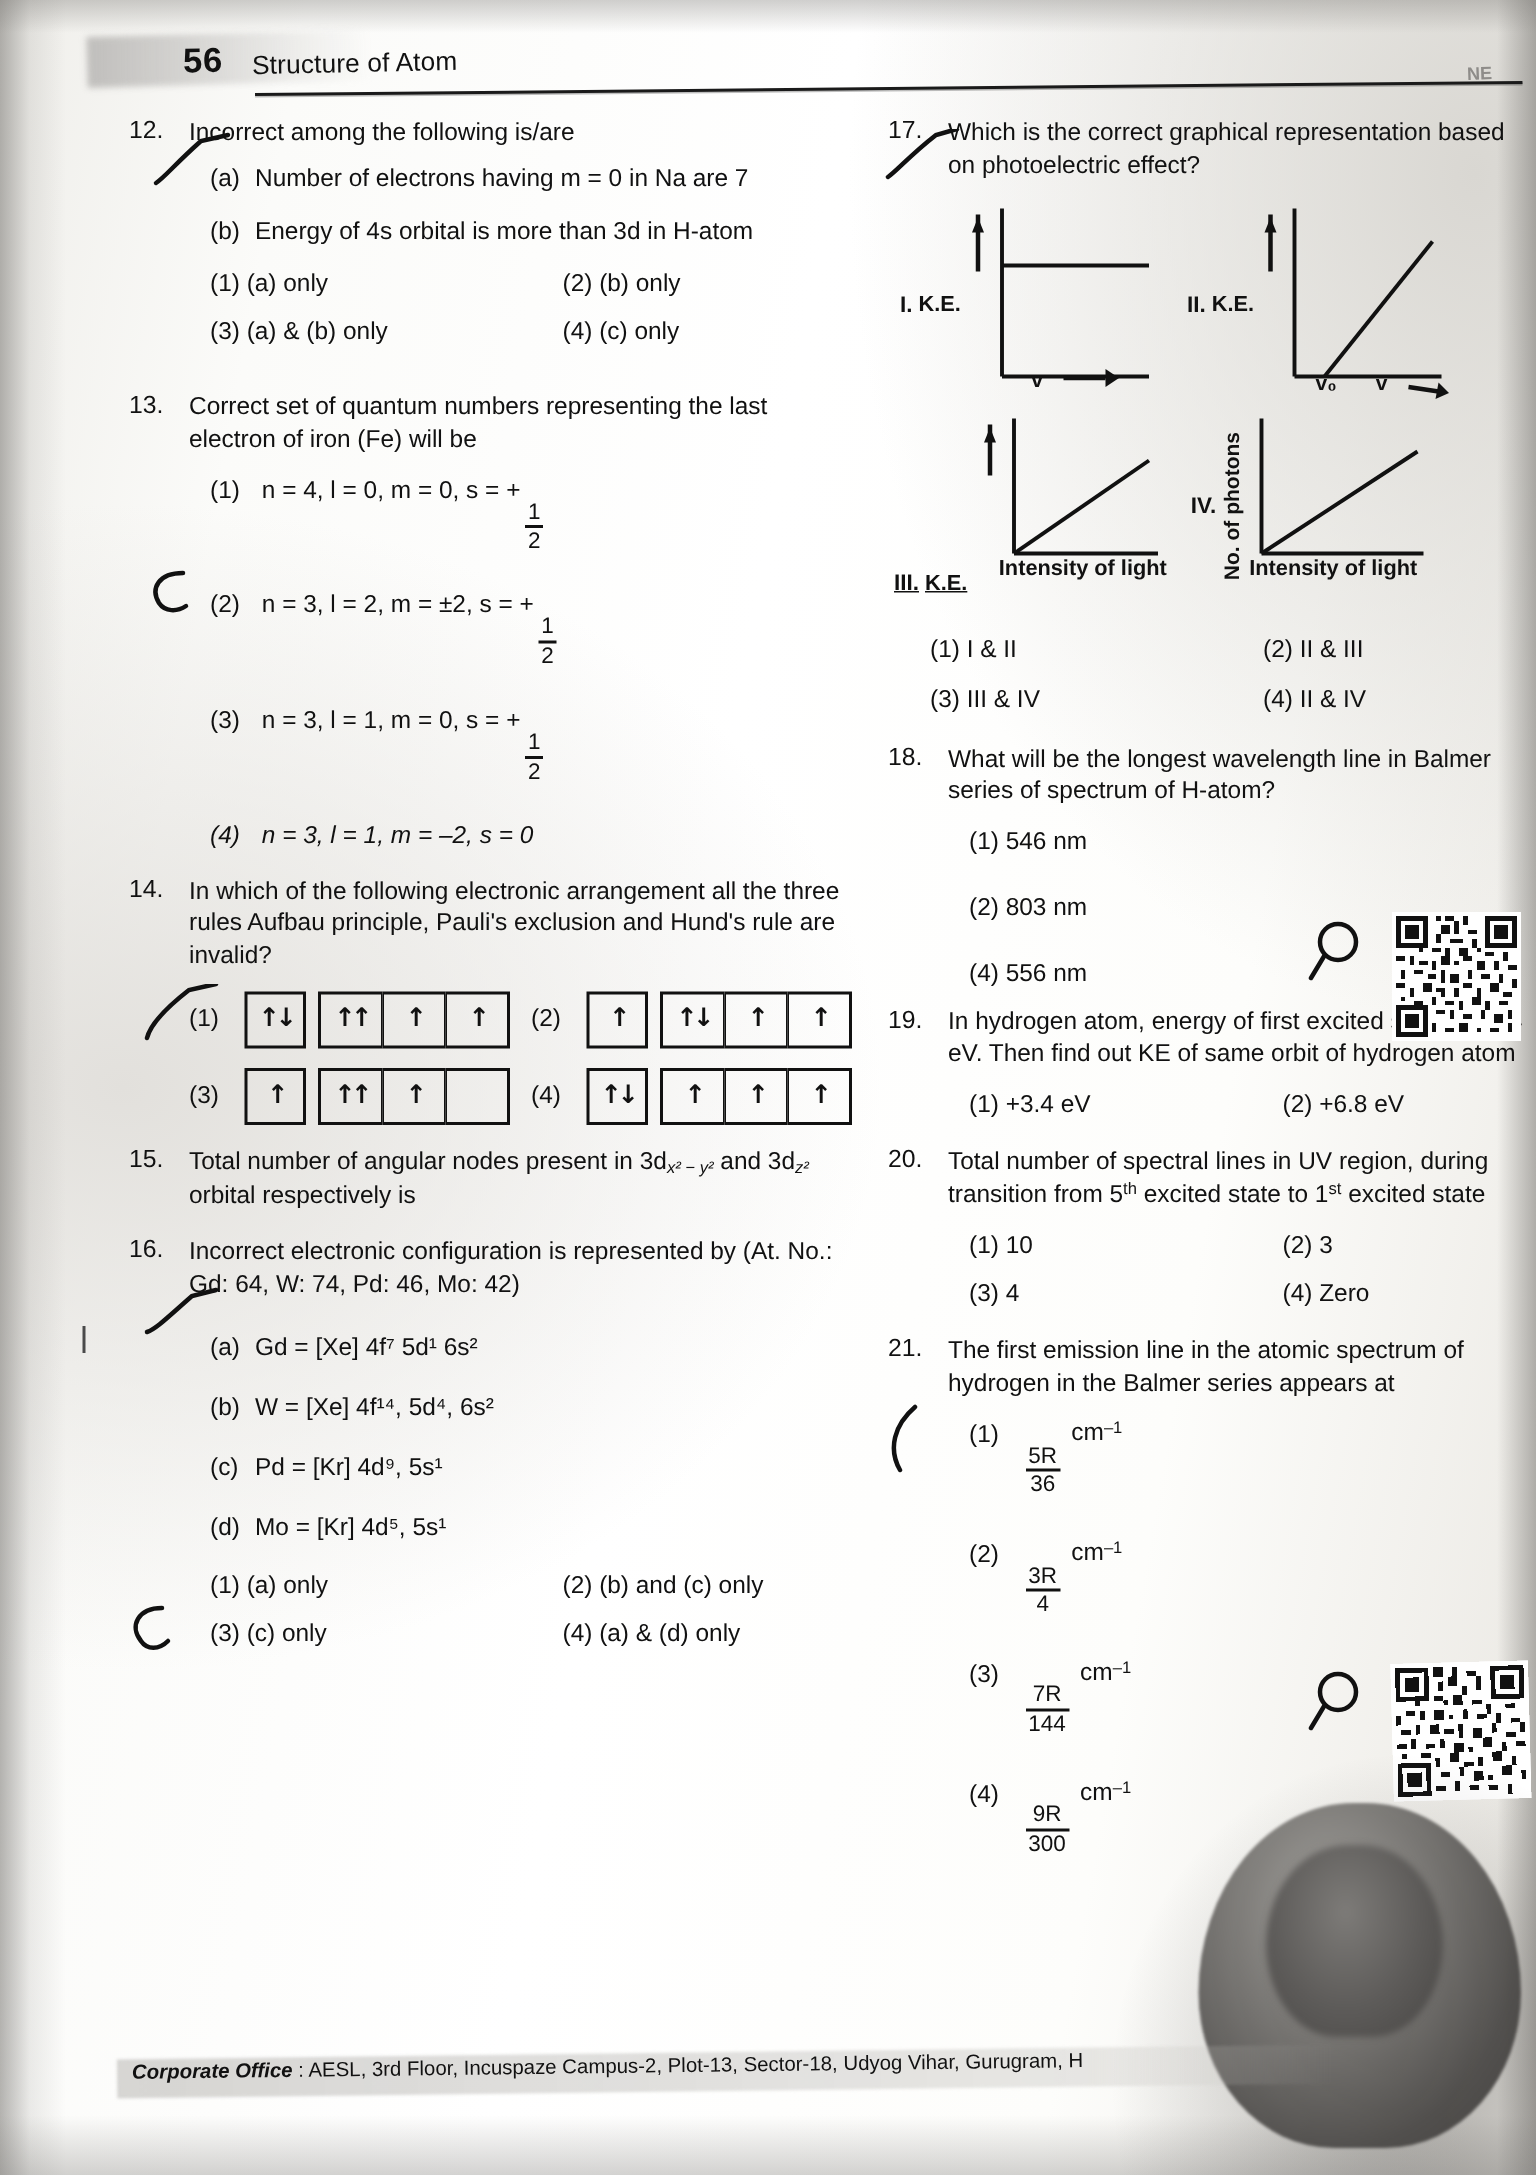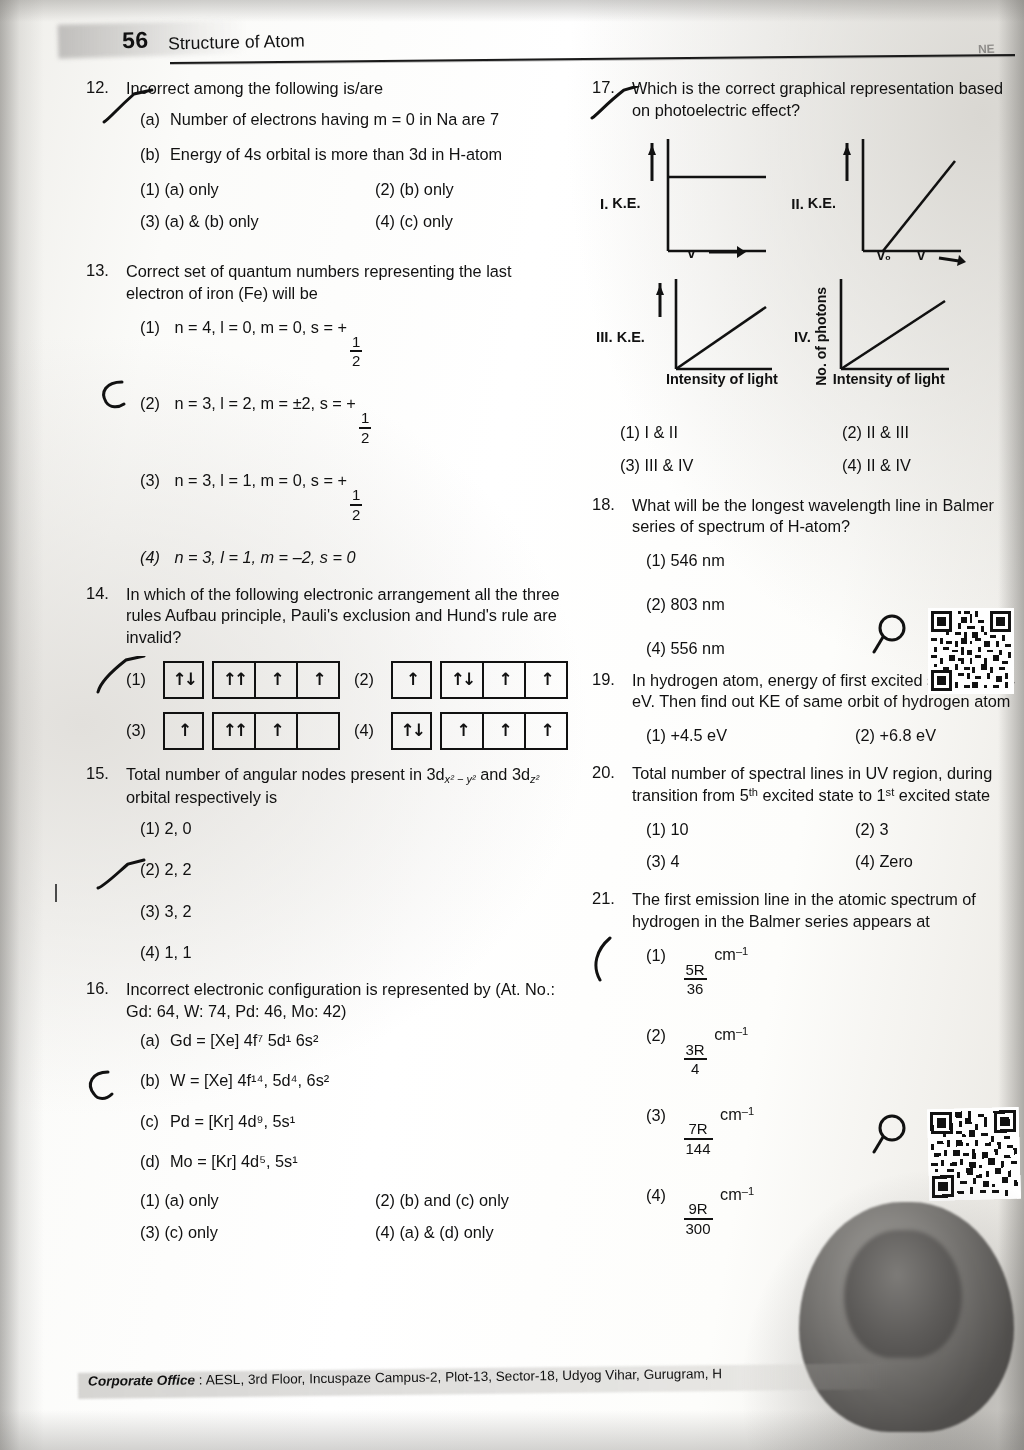--- a/index.html
+++ b/index.html
@@ -216,32 +216,26 @@
           </span>
         </div>
       </div>
     </div>
 
     <div class="q" style="margin-bottom:16px;">
       <div class="qnum">15.</div>
       <div class="qtext">
         <span>Total number of angular nodes present in 3d</span><span class="sub ital">x² − y²</span><span> and 3d</span><span class="sub ital">z²</span><span> orbital respectively is</span>
       </div>
-      <div class="opts" style="margin-top:10px;">
-        <div class="opt" style="margin-bottom:20px;">(1)  2, 0</div>
-        <div class="opt" style="margin-bottom:20px;">(2)  2, 2</div>
-        <div class="opt" style="margin-bottom:20px;">(3)  3, 2</div>
-        <div class="opt" style="margin-bottom:6px;">(4)  1, 1</div>
-      </div>
     </div>
 
     <div class="q">
       <div class="qnum">16.</div>
       <div class="qtext">Incorrect electronic configuration is represented by (At. No.: Gd: 64, W: 74, Pd: 46, Mo: 42)</div>
-      <div class="opts" style="margin-top:8px;">
+      <div class="opts" style="margin-top:20px;">
         <div class="opt" style="margin-bottom:19px;">
           <span class="lbl">(a)</span><span>Gd = [Xe] 4f⁷ 5d¹ 6s²</span>
         </div>
         <div class="opt" style="margin-bottom:19px;">
           <span class="lbl">(b)</span><span>W = [Xe] 4f¹⁴, 5d⁴, 6s²</span>
         </div>
         <div class="opt" style="margin-bottom:19px;">
           <span class="lbl">(c)</span><span>Pd = [Kr] 4d⁹, 5s¹</span>
         </div>
         <div class="opt" style="margin-bottom:18px;">
@@ -295,21 +289,21 @@
           <div style="position:relative;left:-88px;top:52px;font-size:14px;font-weight:bold;"><span>v₀</span></div>
           <div style="position:relative;left:-62px;top:52px;font-size:14px;font-weight:bold;">v</div>
           <svg style="position:relative;left:-50px;top:56px;" width="30" height="14">
             <line x1="2" y1="6" x2="22" y2="9" stroke="#111" stroke-width="3"></line>
             <path d="M22 3 L29 10 L20 14 Z" fill="#111"></path>
           </svg>
         </div>
       </div>
 
       <div style="display:flex;margin-top:4px;margin-left:4px;">
-        <div style="display:flex;align-items:center;">
+        <div style="display:flex;align-items:flex-end;text-decoration:underline;">
           <span class="glabel" style="margin-right:4px;">III.</span>
           <span class="gcap" style="margin-right:1px;">K.E.</span>
           <div style="position:relative;">
             <svg width="130" height="115">
               <path d="M14 40 L14 6" stroke="#111" stroke-width="3" fill="none"></path>
               <path d="M14 8 L10 18 L18 18 Z" fill="#111"></path>
               <line x1="30" y1="2" x2="30" y2="92" stroke="#111" stroke-width="2.6"></line>
               <line x1="30" y1="92" x2="126" y2="92" stroke="#111" stroke-width="2.6"></line>
               <line x1="30" y1="92" x2="120" y2="30" stroke="#111" stroke-width="2.6"></line>
             </svg>
@@ -350,21 +344,21 @@
         <div class="opt" style="margin-bottom:23px;">(2)  803 nm</div>
         <div class="opt" style="margin-bottom:6px;">(4)  556 nm</div>
       </div>
     </div>
 
     <div class="q" style="margin-top:10px;">
       <div class="qnum">19.</div>
       <div class="qtext">In hydrogen atom, energy of first excited state is –3.4 eV. Then find out KE of same orbit of hydrogen atom</div>
       <div class="opts" style="margin-top:12px;">
         <div class="opt2">
-          <div class="opt">(1)  +4.5 eV</div>
+          <div class="opt">(1)  +3.4 eV</div>
           <div class="opt">(2)  +6.8 eV</div>
         </div>
       </div>
     </div>
 
     <div class="q" style="margin-top:6px;">
       <div class="qnum">20.</div>
       <div class="qtext">
         <span>Total number of spectral lines in UV region, during transition from 5</span><span class="sup">th</span><span> excited state to 1</span><span class="sup">st</span><span> excited state</span>
       </div>

